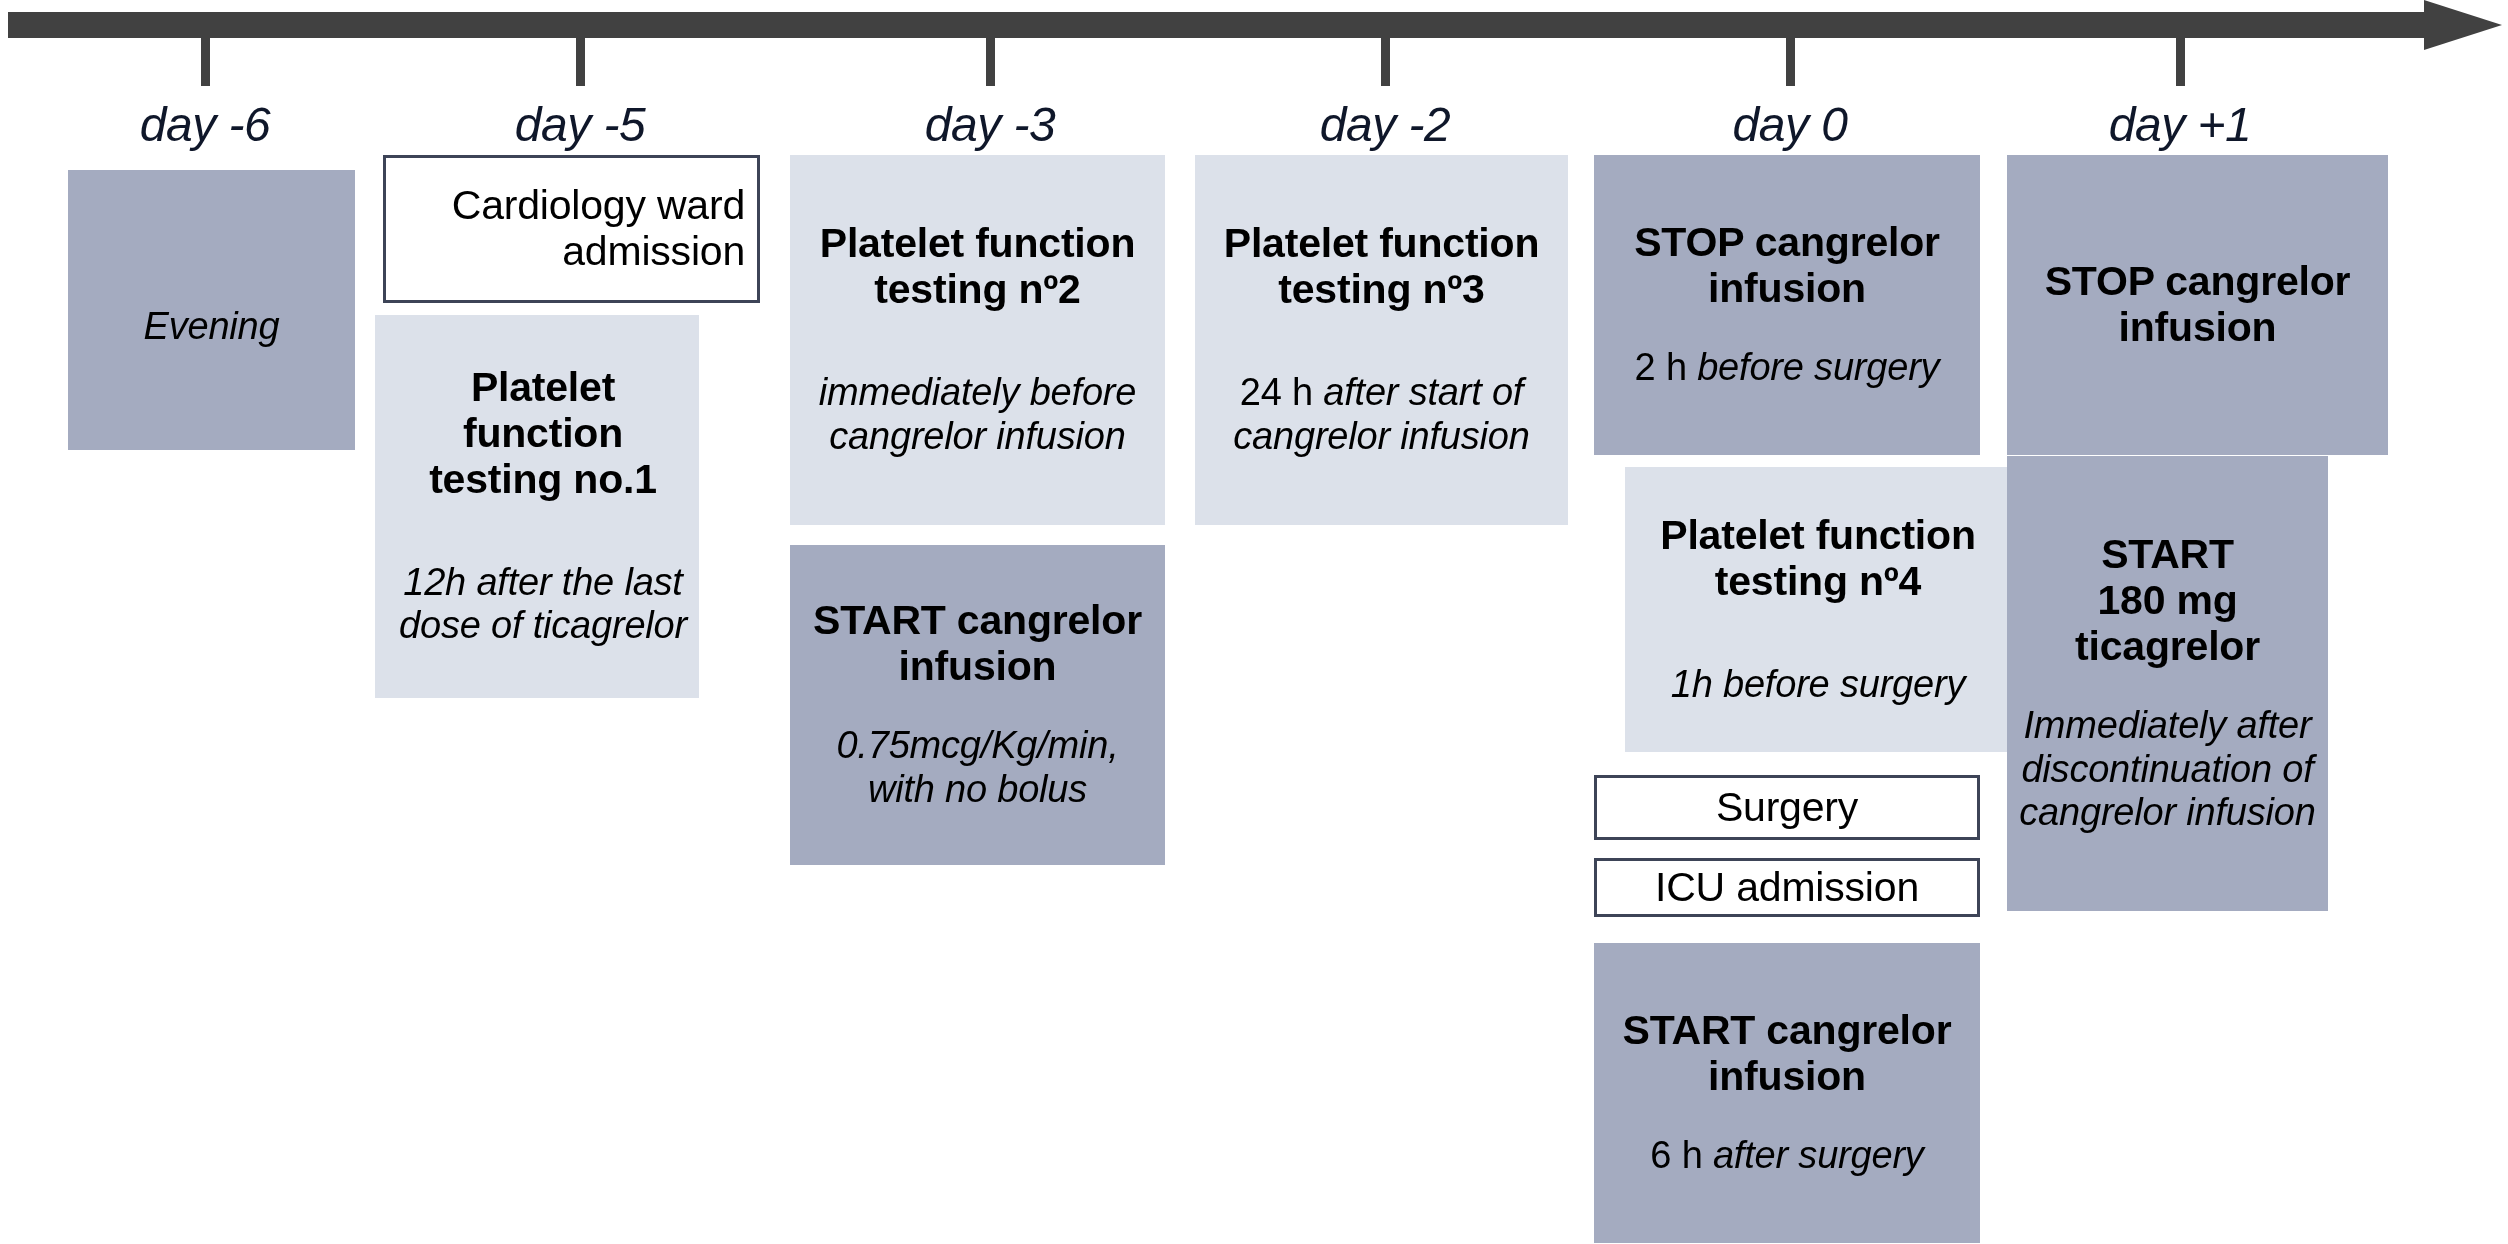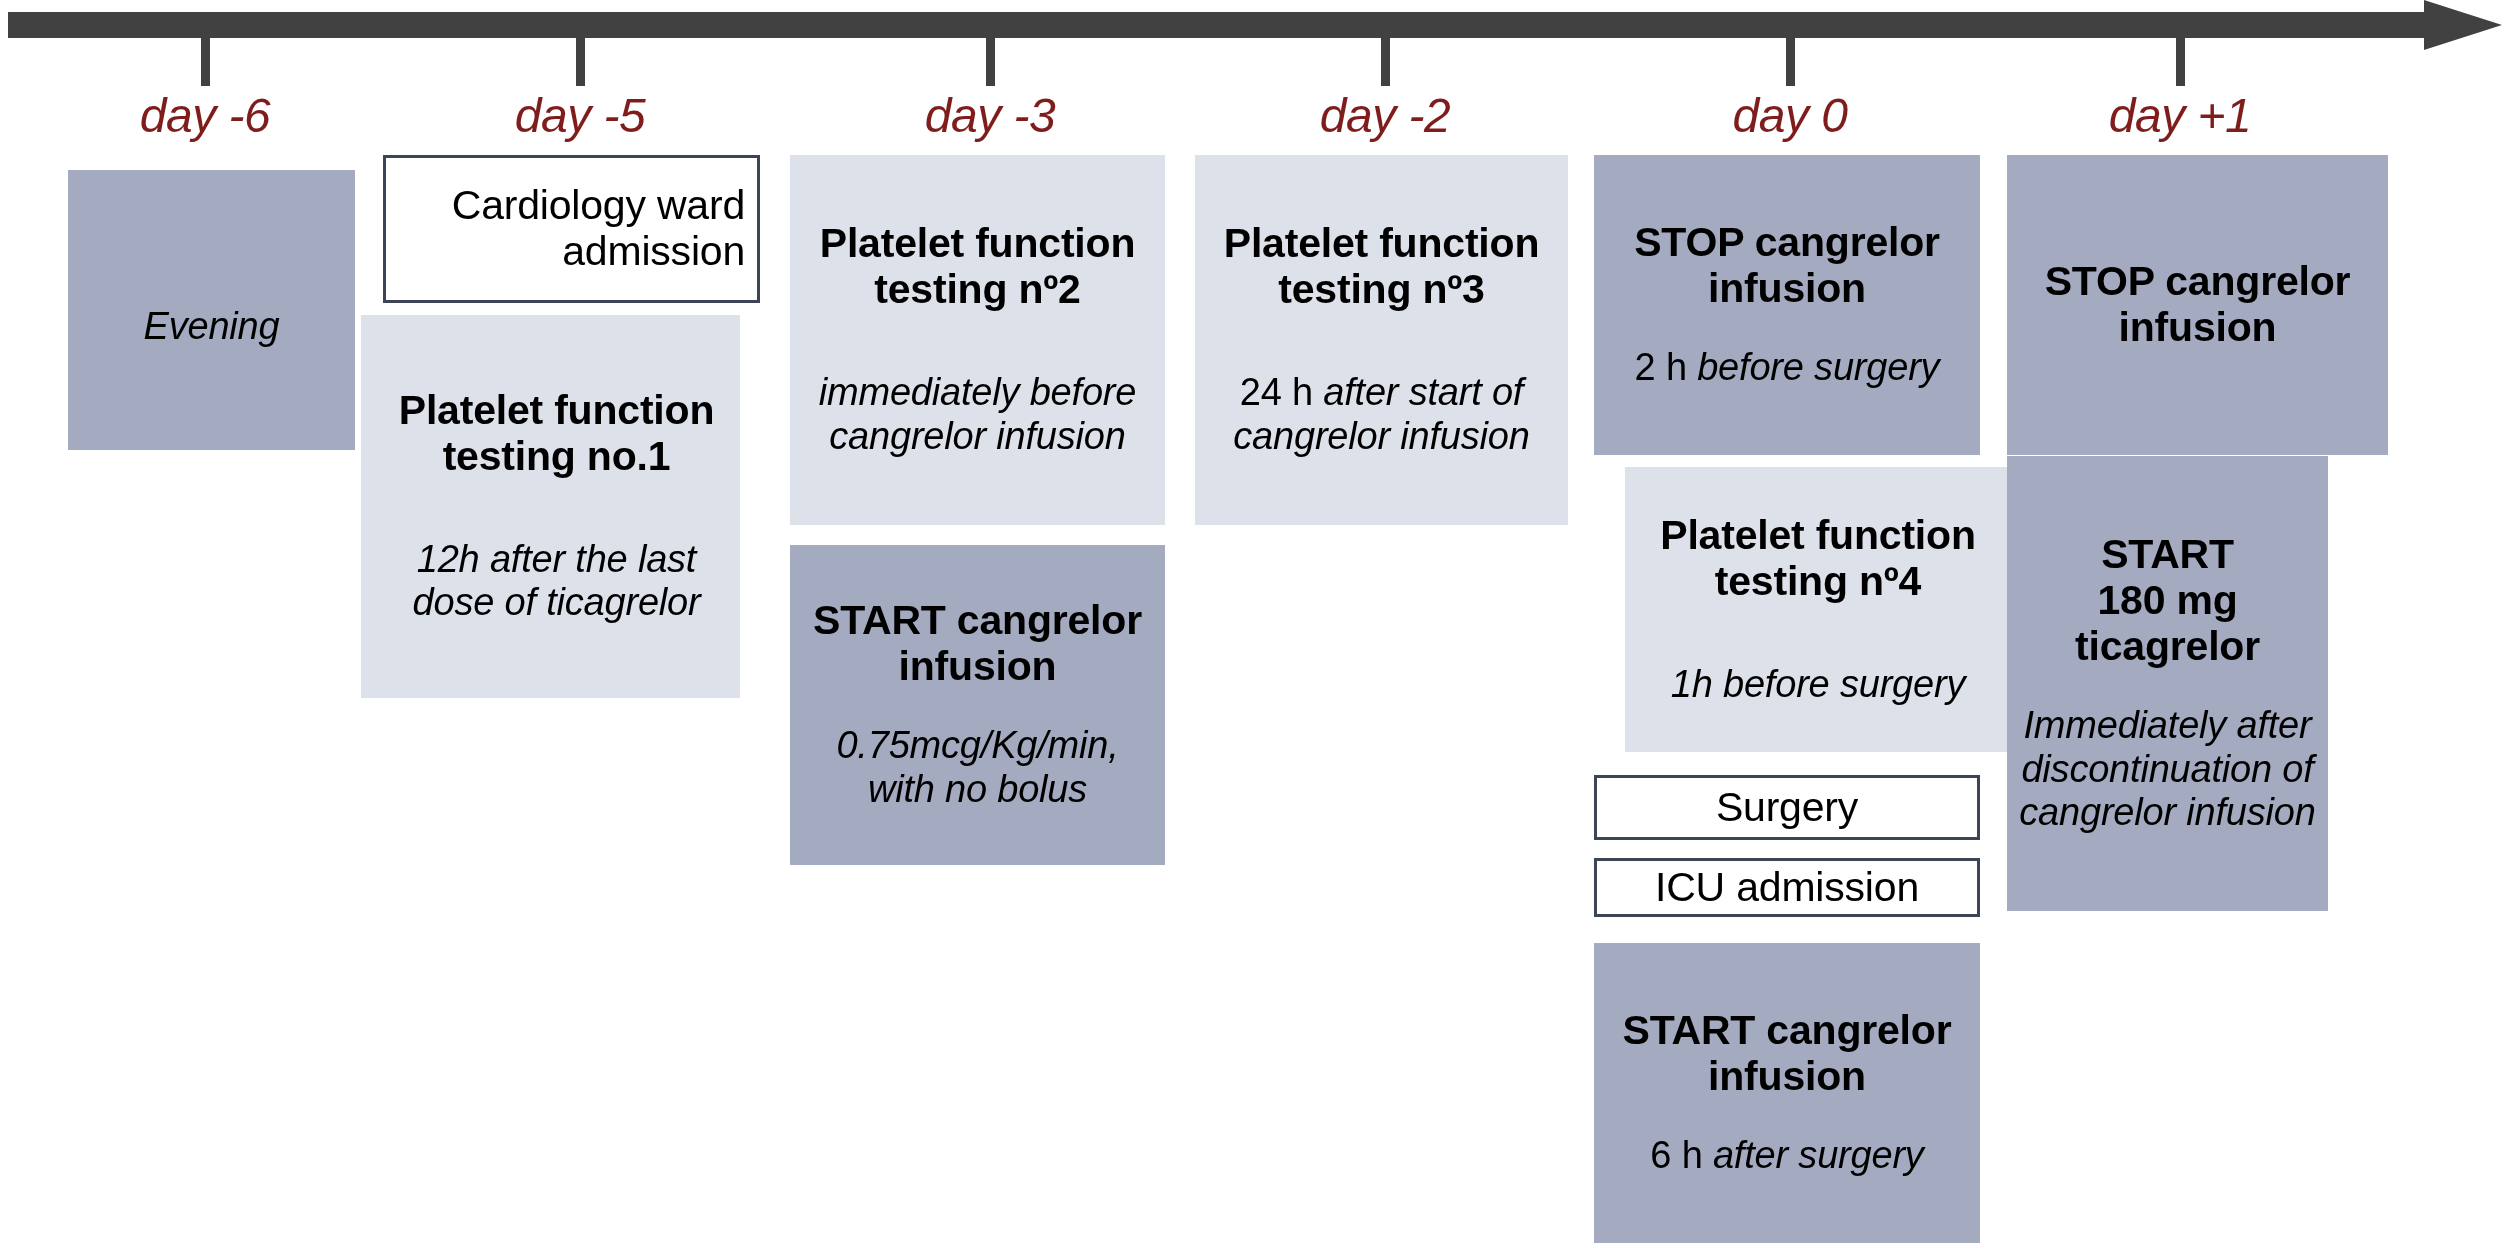--- a/index.html
+++ b/index.html
@@ -48,26 +48,26 @@
     position: absolute;
     top: 38px;
     width: 9px;
     height: 48px;
     background: #414141;
   }
 
   
   .day-label {
     position: absolute;
-    top: 88px;
+    top: 97px;
     transform: translateX(-50%);
     font-style: italic;
     font-weight: 400;
     font-size: 48px;
-    color: #7f1d1d;
+    color: #0f172a;
     white-space: nowrap;
     letter-spacing: -0.5px;
   }
 
   
   .box {
     position: absolute;
     box-sizing: border-box;
     display: flex;
     flex-direction: column;
@@ -125,21 +125,21 @@
 
   <div class="box dark" style="left:68px; top:170px; width:287px; height:280px;">
     <div class="gap-md"></div>
     <div class="box-sub">Evening</div>
   </div>
 
   <div class="box outline" style="left:383px; top:155px; width:377px; height:148px;text-align:right;">
     <div class="box-title plain">Cardiology ward admission</div>
   </div>
 
-  <div class="box light" style="left:361px; top:315px; width:379px; height:383px;padding-left:24px;">
+  <div class="box light" style="left:375px; top:315px; width:324px; height:383px;padding-left:24px;">
     <div class="box-title">Platelet function testing no.1</div>
     <div class="gap-md"></div>
     <div class="box-sub">12h after the last dose of ticagrelor</div>
   </div>
 
   <div class="box light" style="left:790px; top:155px; width:375px; height:370px;">
     <div class="box-title">Platelet function testing nº2</div>
     <div class="gap-md"></div>
     <div class="box-sub">immediately before cangrelor infusion</div>
   </div>

